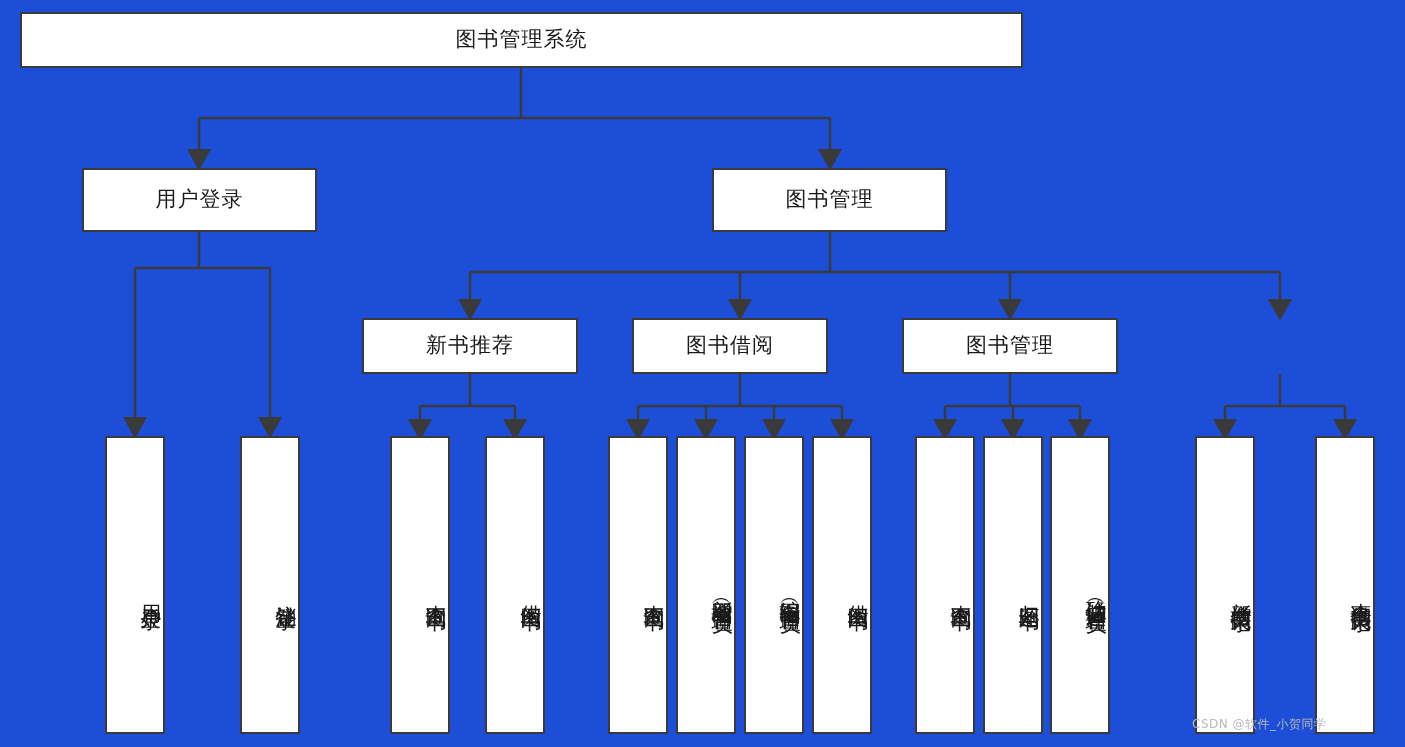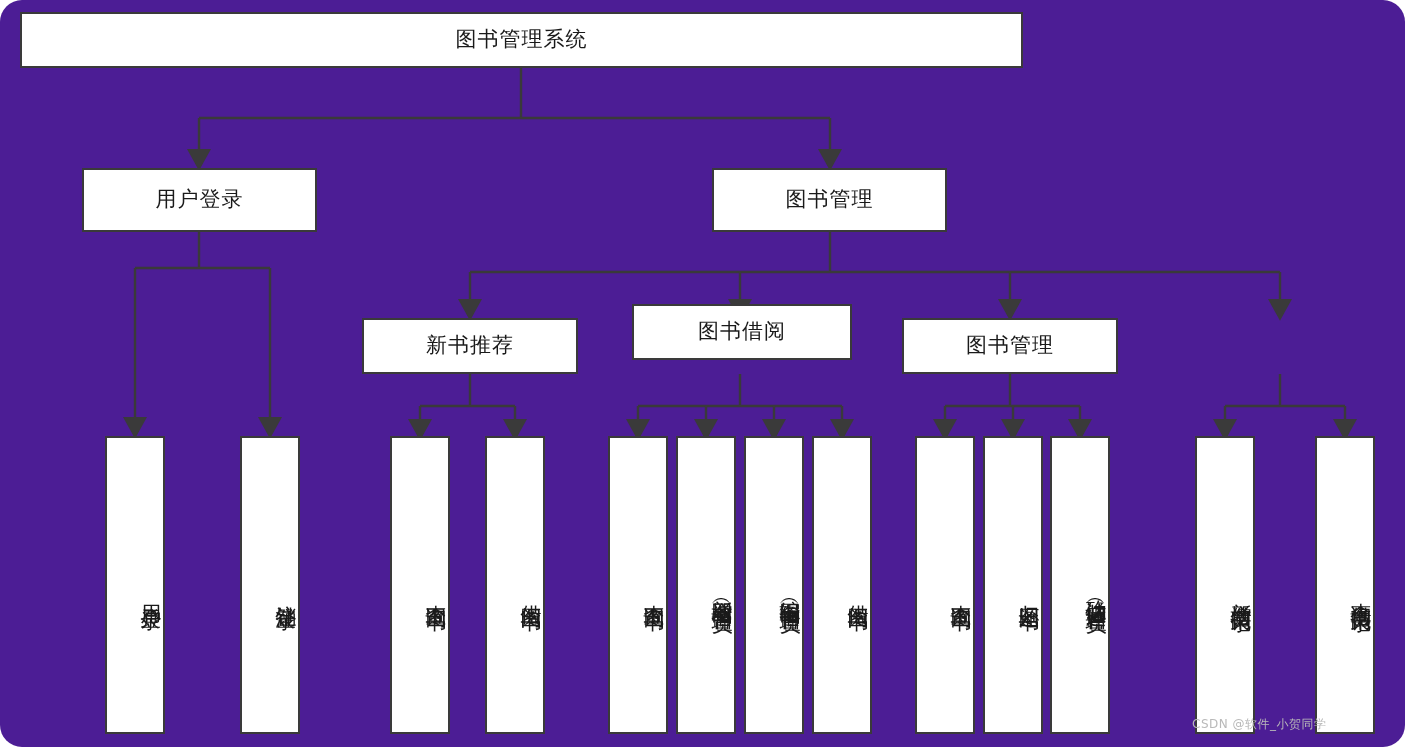--- a/index.html
+++ b/index.html
@@ -8,23 +8,22 @@
     padding: 0;
     background: #ffffff;
   }
   body {
     font-family: "DejaVu Sans", "Liberation Sans", sans-serif;
   }
   #diagram-root {
     position: relative;
     width: 1405px;
     height: 747px;
-    background: #4c1d95;
+    background: #1d4ed8;
     overflow: hidden;
-    border-radius: 22px;
   }
   #edge-layer {
     position: absolute;
     left: 0;
     top: 0;
     width: 1405px;
     height: 747px;
   }
   .node {
     position: absolute;
@@ -130,21 +129,21 @@
   </div>
 
   <div class="node node-h" style="left:362px; top:318px; width:216px; height:56px;">
     <span>新书推荐</span>
   </div>
 
   <div class="node node-h" style="left:712px; top:168px; width:235px; height:64px;">
     <span>图书管理</span>
   </div>
 
-  <div class="node node-h" style="left:632px; top:304px; width:220px; height:56px;text-align:right;">
+  <div class="node node-h" style="left:632px; top:318px; width:196px; height:56px;text-align:right;">
     <span>图书借阅</span>
   </div>
 
   <div class="node node-h" style="left:902px; top:318px; width:216px; height:56px;">
     <span>图书管理</span>
   </div>
 
 
   <div class="node node-v" style="left:105px; top:436px; width:60px; height:298px;">
     <span class="vtext">用户登录</span>

